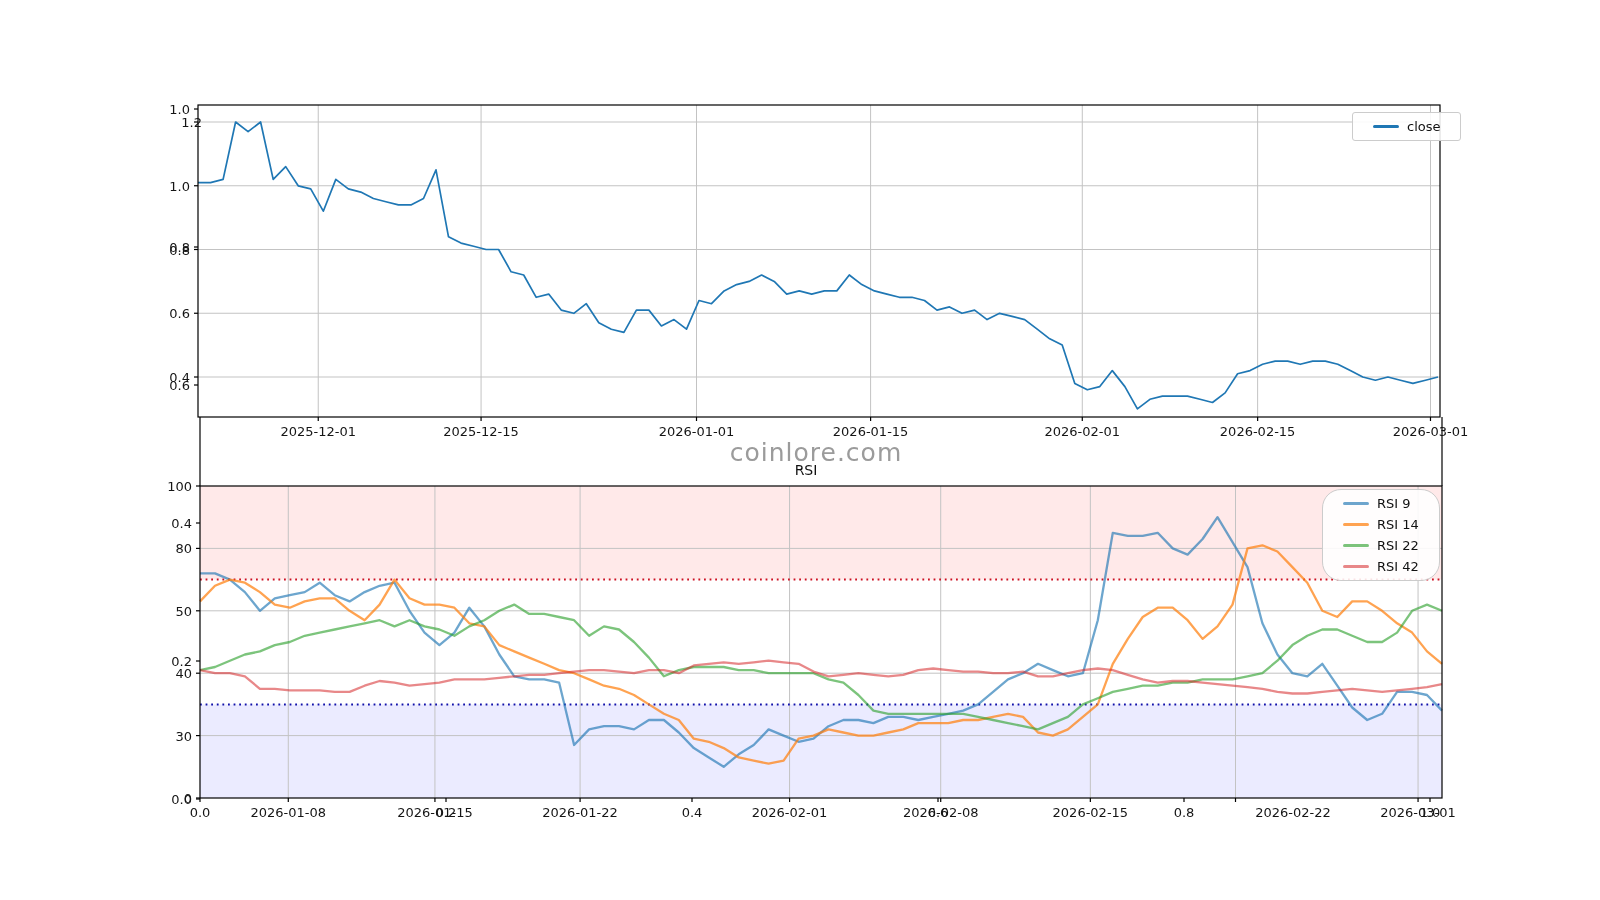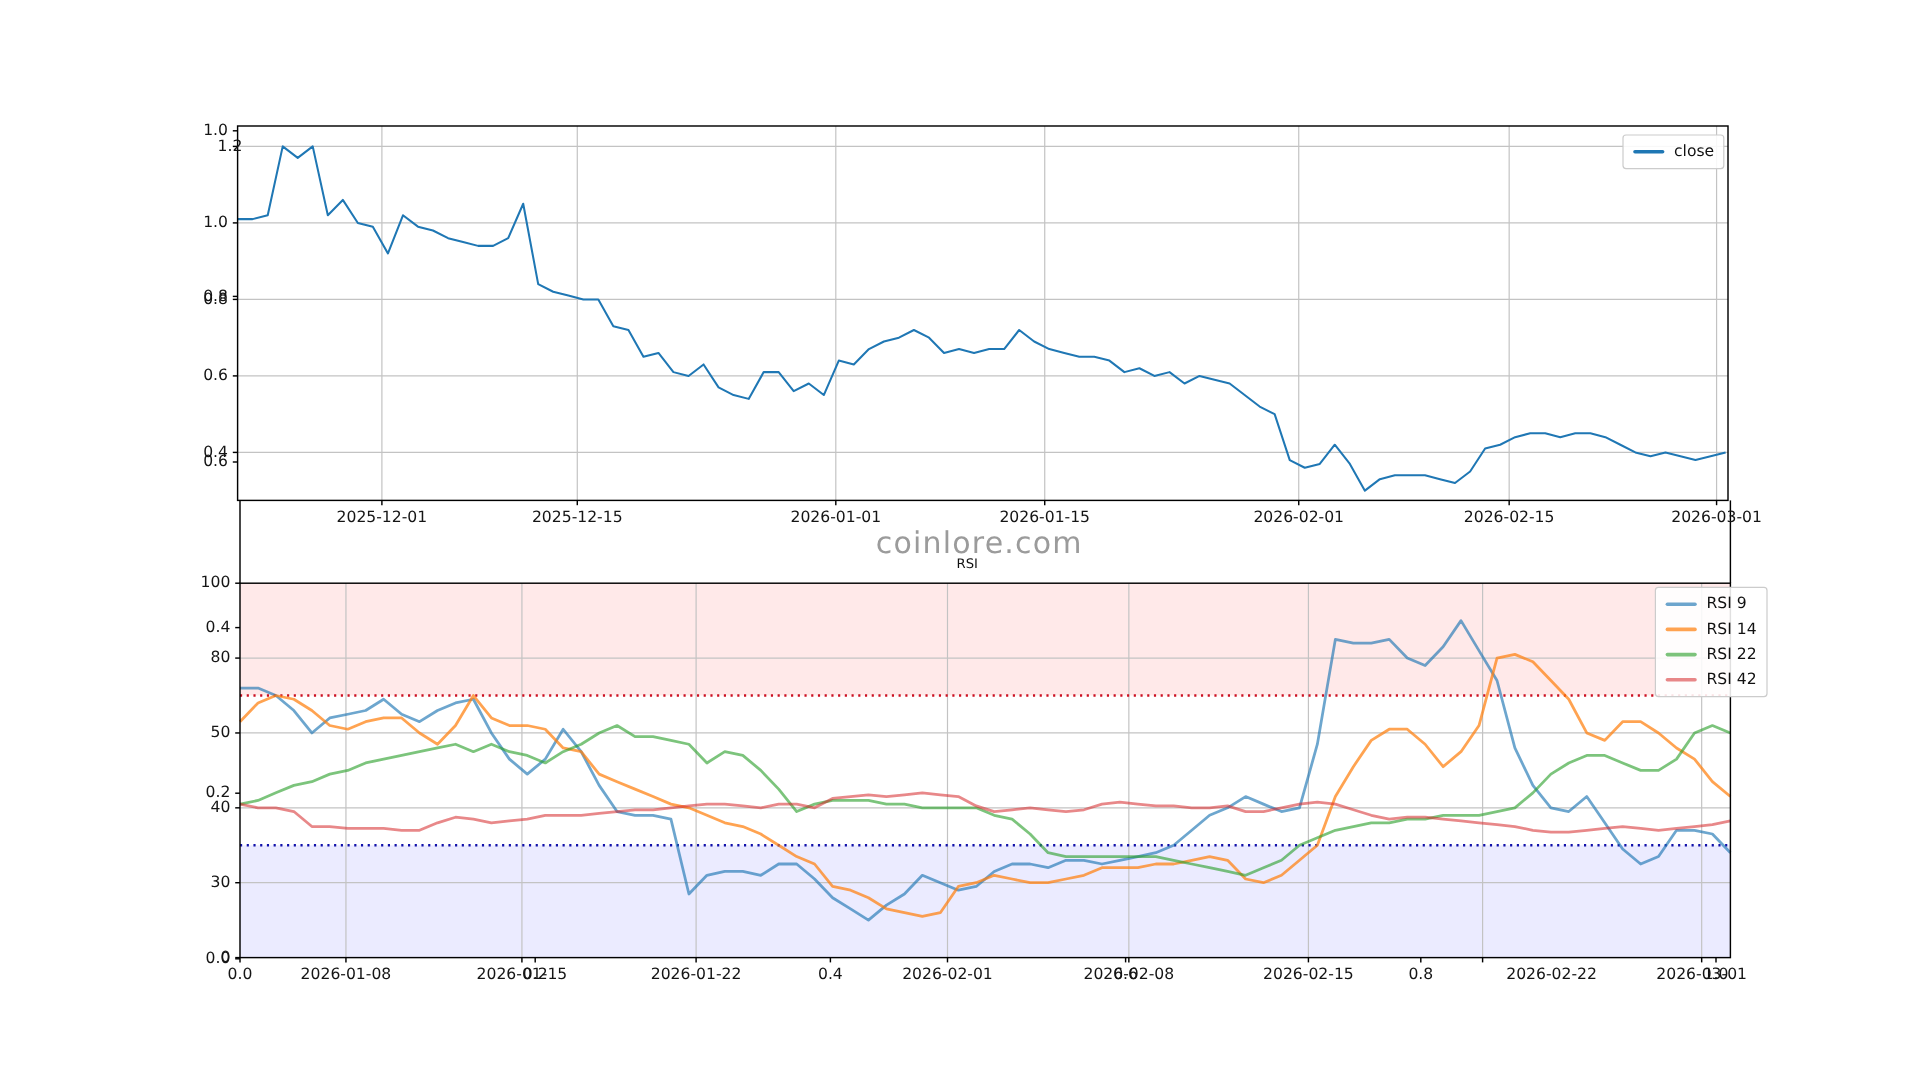--- a/index.html
+++ b/index.html
@@ -5,23 +5,23 @@
   html,body{margin:0;padding:0;background:#fff;}
   #figure{position:relative;width:1600px;height:900px;background:#ffffff;overflow:hidden;
           font-family:"DejaVu Sans",sans-serif;}
   #plot-svg{position:absolute;left:0;top:0;}
   .lbl{position:absolute;font:13px "DejaVu Sans",sans-serif;color:#151515;white-space:nowrap;}
   .ylab{transform:translate(-100%,-50%);}
   .xlab{transform:translate(-50%,0);}
   #watermark{position:absolute;left:816px;top:452px;transform:translate(-50%,-50%);
              font-size:25px;color:#9b9b9b;letter-spacing:1px;}
   #rsi-title{position:absolute;left:806px;top:470px;transform:translate(-50%,-50%);
-             font-size:11px;color:#111;}
+             font-size:14px;color:#111;}
   .legend{position:absolute;background:rgba(255,255,255,0.88);border:1px solid #cccccc;
-          border-radius:3px;padding:3px 8px;}
+          border-radius:3px;padding:3px 20px;}
   .legend-row{display:flex;align-items:center;height:21px;}
   .legend-swatch{display:inline-block;width:26px;height:3px;border-radius:2px;margin-right:8px;flex:0 0 auto;}
   .legend-text{font:13px "DejaVu Sans",sans-serif;color:#111;}
 </style>
 </head>
 <body>
 
 <div id="figure">
   <svg id="plot-svg" width="1600" height="900">
       <rect x="200" y="486" width="1242" height="93.60000000000002" fill="rgba(255,40,40,0.10)"></rect>
@@ -101,21 +101,21 @@
       <line x1="196" y1="799" x2="200" y2="799" stroke="#000" stroke-width="1.2"></line>
     </svg>
   <div id="watermark">coinlore.com</div>
   <div id="rsi-title">RSI</div>
   <div class="legend" id="price-legend" style="left:1352px;top:112px;">
       <div class="legend-row">
         <span class="legend-swatch" style="background: rgb(31, 119, 180);"></span>
         <span class="legend-text">close</span>
       </div>
     </div>
-  <div class="legend" id="rsi-legend" style="left:1379px;top:489px;">
+  <div class="legend" id="rsi-legend" style="left:1322px;top:489px;border-radius:19px;">
       <div class="legend-row">
         <span class="legend-swatch" style="background: rgba(31, 119, 180, 0.65);"></span>
         <span class="legend-text">RSI 9</span>
       </div>
       <div class="legend-row">
         <span class="legend-swatch" style="background: rgba(255, 127, 14, 0.72);"></span>
         <span class="legend-text">RSI 14</span>
       </div>
       <div class="legend-row">
         <span class="legend-swatch" style="background: rgba(44, 160, 44, 0.62);"></span>

